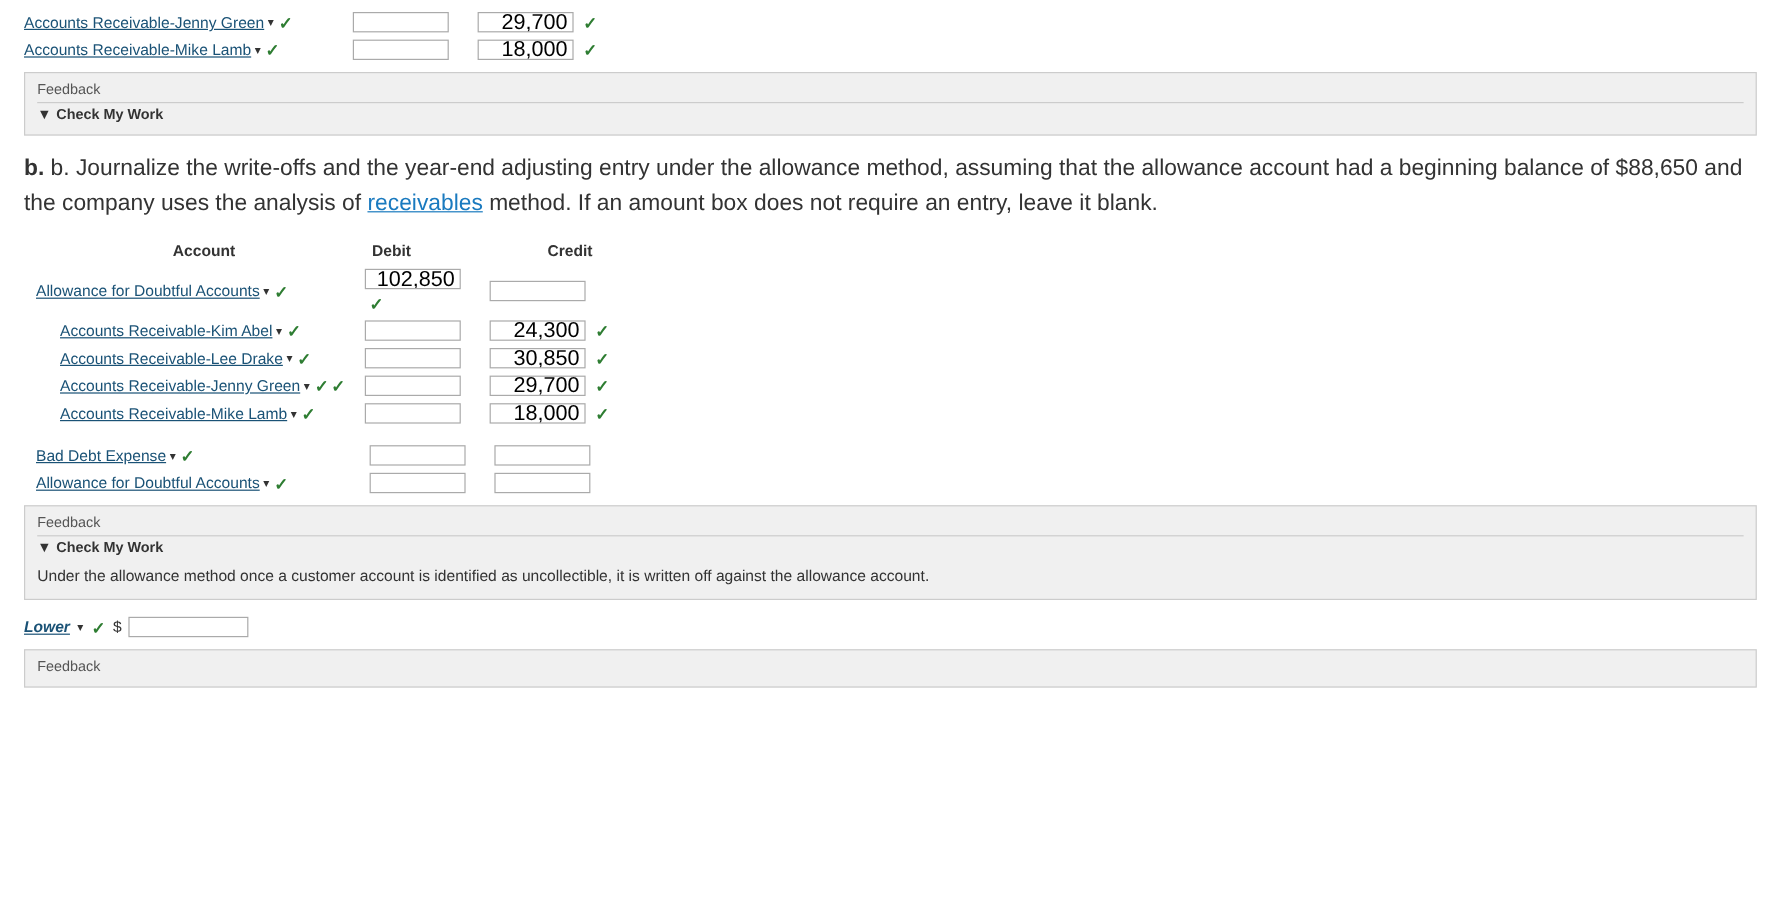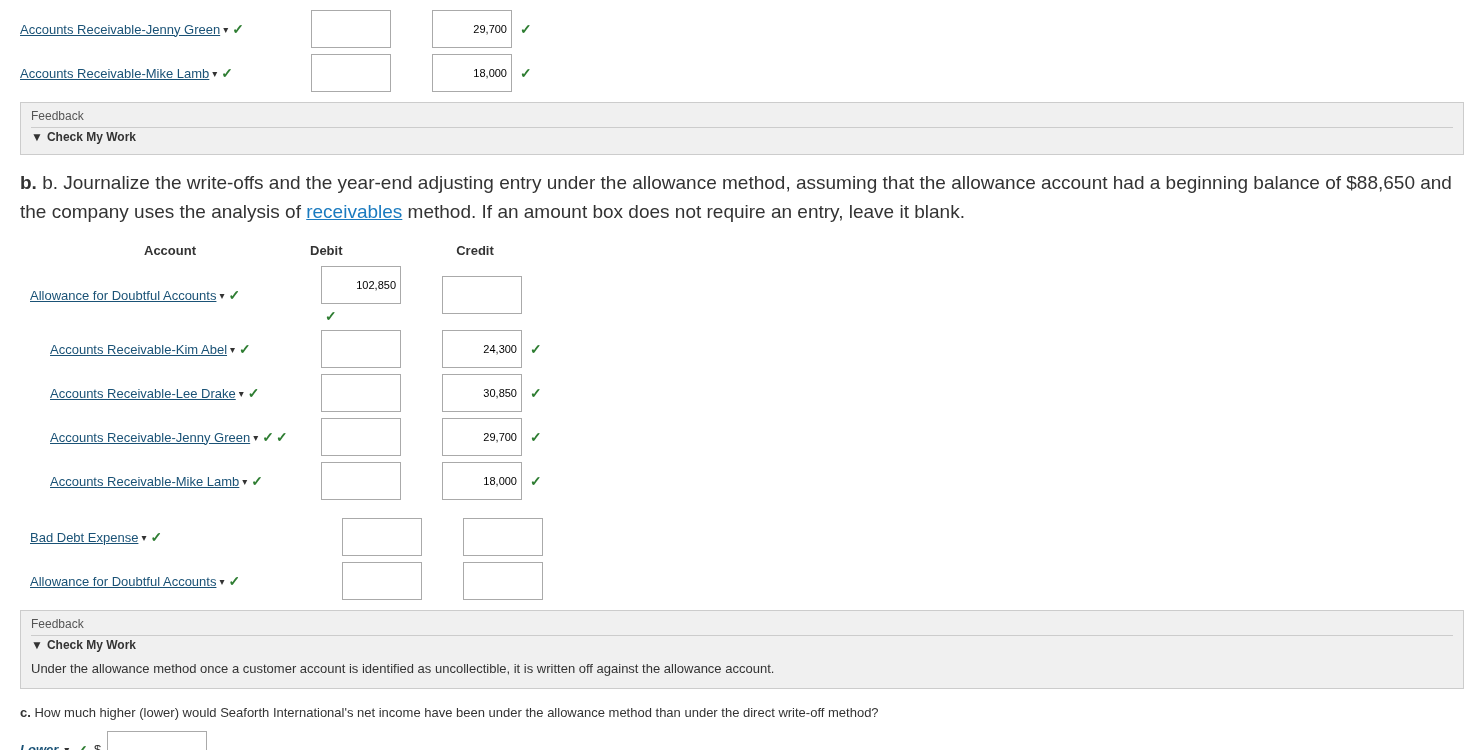--- a/index.html
+++ b/index.html
@@ -12,21 +12,21 @@
       min-height: 750px;
     }
     .page-wrapper {
       padding: 10px 20px;
     }
     
     .entry-row {
       display: flex;
       align-items: center;
       margin-bottom: 6px;
-      gap: 21px;
+      gap: 4px;
     }
     .account-link {
       color: #1a5276;
       text-decoration: underline;
       cursor: pointer;
       font-size: 13px;
       background: none;
       border: none;
       padding: 0;
       font-family: Arial, sans-serif;
@@ -38,25 +38,25 @@
       cursor: pointer;
     }
     .check-green {
       color: #2e7d32;
       font-weight: bold;
       font-size: 14px;
       margin-left: 4px;
     }
     .input-field {
       width: 80px;
-      height: 38px;
+      height: 17px;
       border: 1px solid #aaa;
       padding: 2px 4px;
       text-align: right;
-      font-size: 11px;
+      font-size: 18px;
     }
     
     .feedback-section {
       background: #f0f0f0;
       border: 1px solid #ccc;
       padding: 6px 10px;
       margin: 10px 0;
     }
     .feedback-label {
       font-size: 12px;
@@ -347,24 +347,20 @@
     <div class="feedback-label">Feedback</div>
     <hr class="divider">
     <div class="check-my-work-header">
       <span>▼</span>
       <span>Check My Work</span>
     </div>
     <div class="feedback-text">Under the allowance method once a customer account is identified as uncollectible, it is written off against the allowance account.</div>
   </div>
 
   <div class="section-c">
-    <p>
-      <span class="bold-c">c.</span>
-      <span>How much higher (lower) would Seaforth International's net income have been under the allowance method than under the direct write-off method?</span>
-    </p>
     <div class="lower-row">
       <div class="lower-select">
         <button class="account-link" style="font-weight:bold; text-decoration:underline;font-style:italic;">Lower</button>
         <span class="dropdown-arrow">▾</span>
         <span class="check-green">✓</span>
       </div>
       <span class="dollar-sign">$</span>
       <input type="text" class="input-field" style="width: 100px;" value="">
     </div>
   </div>

